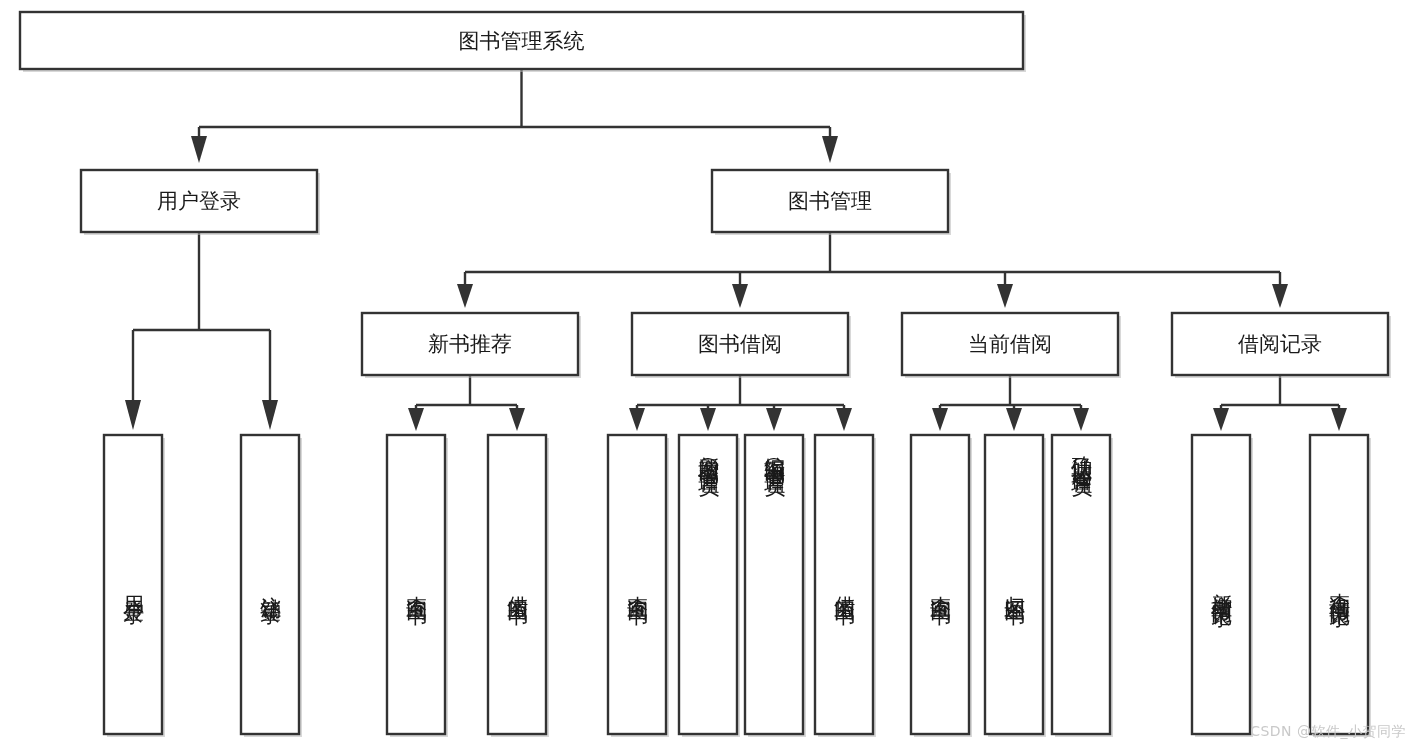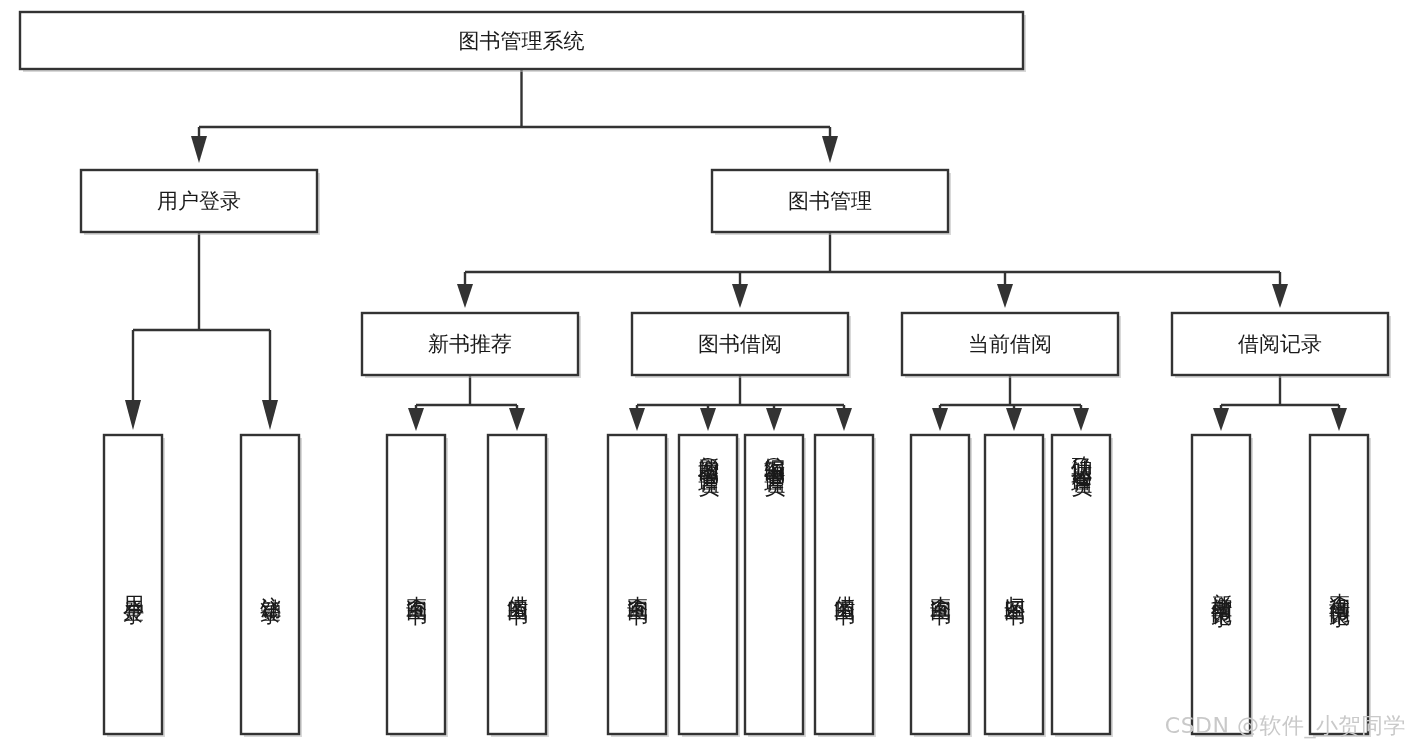--- a/index.html
+++ b/index.html
@@ -72,21 +72,21 @@
   .leaf-label.top-aligned {
     justify-content: flex-start;
     padding-top: 4px;
     box-sizing: border-box;
   }
   #watermark {
     position: absolute;
     right: 8px;
     bottom: 6px;
     font-family: "DejaVu Sans", "Liberation Sans", sans-serif;
-    font-size: 22px;
+    font-size: 14px;
     color: #c9c9c9;
     white-space: nowrap;
     letter-spacing: .5px;
     margin-left: 16px;
   }
 </style>
 </head>
 <body>
 
 <div id="diagram-root">

